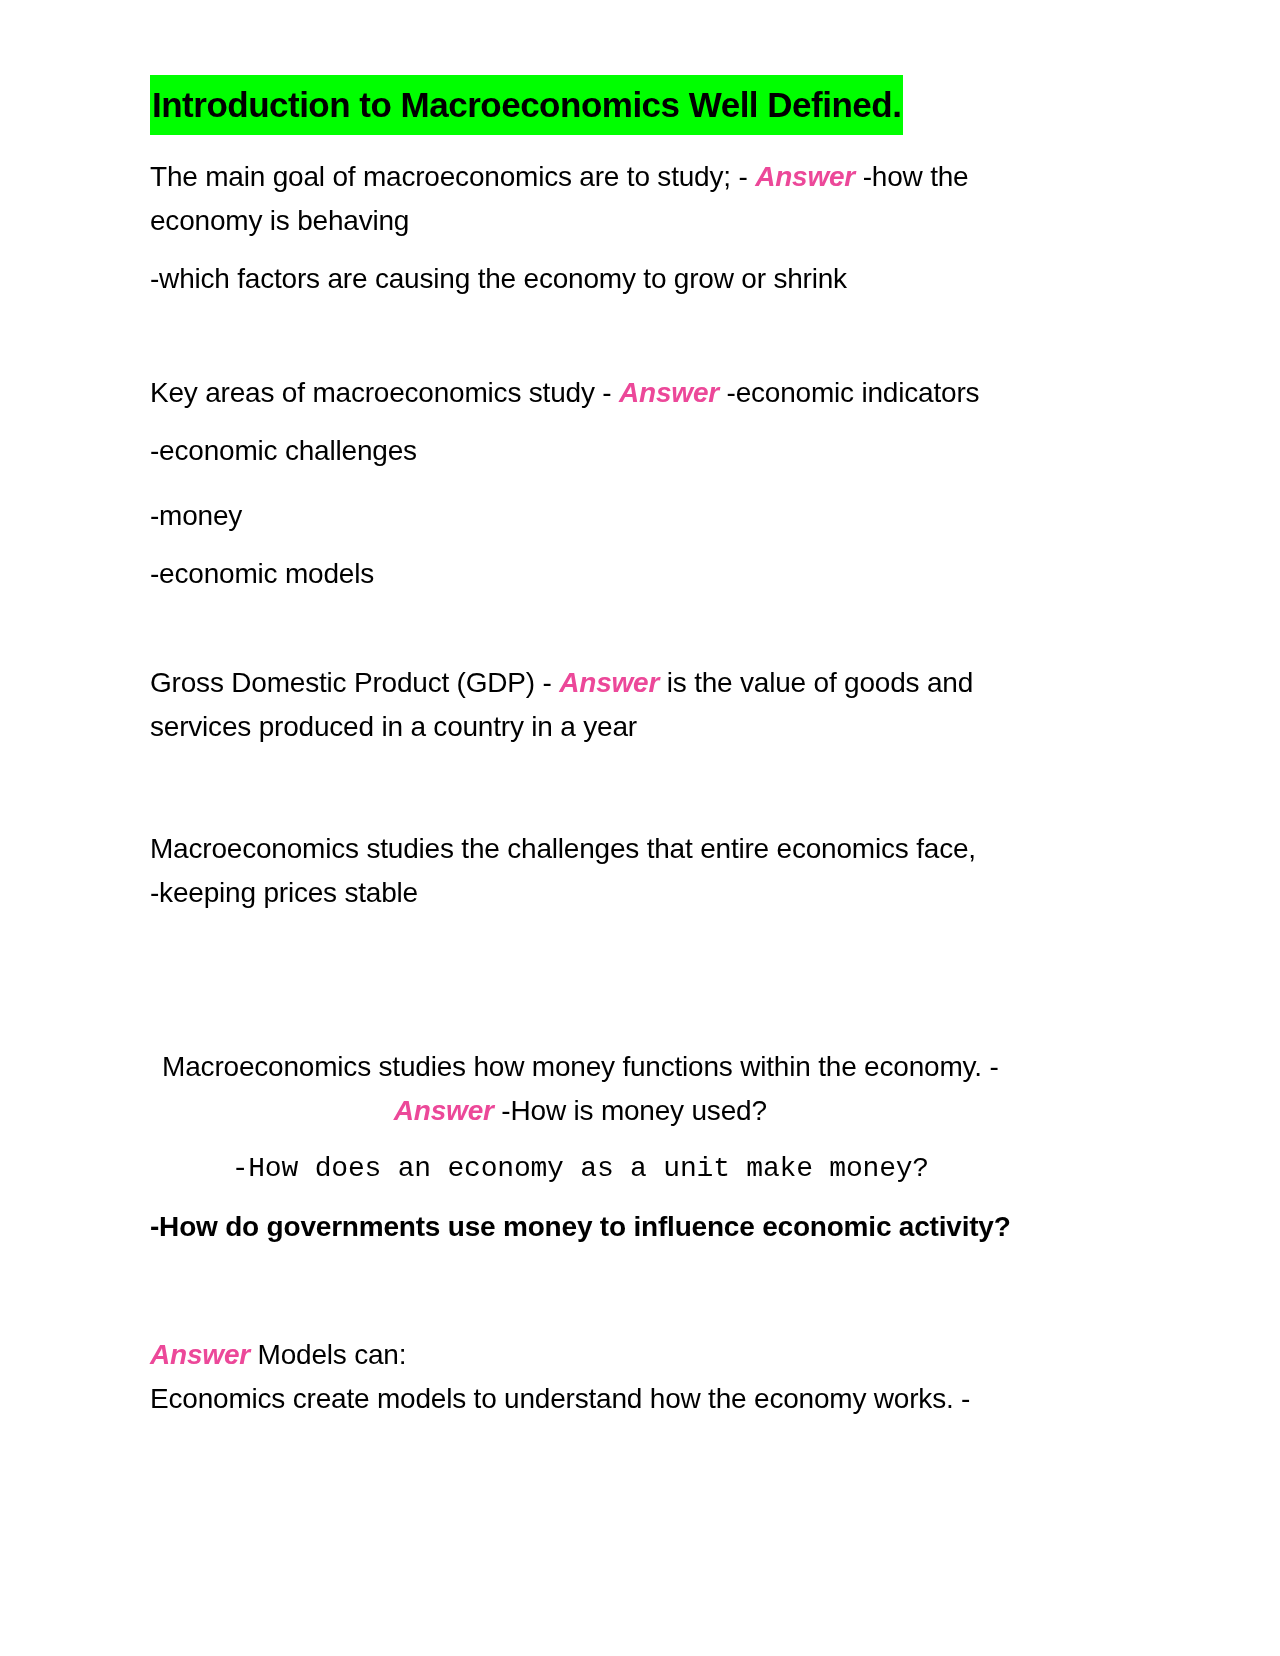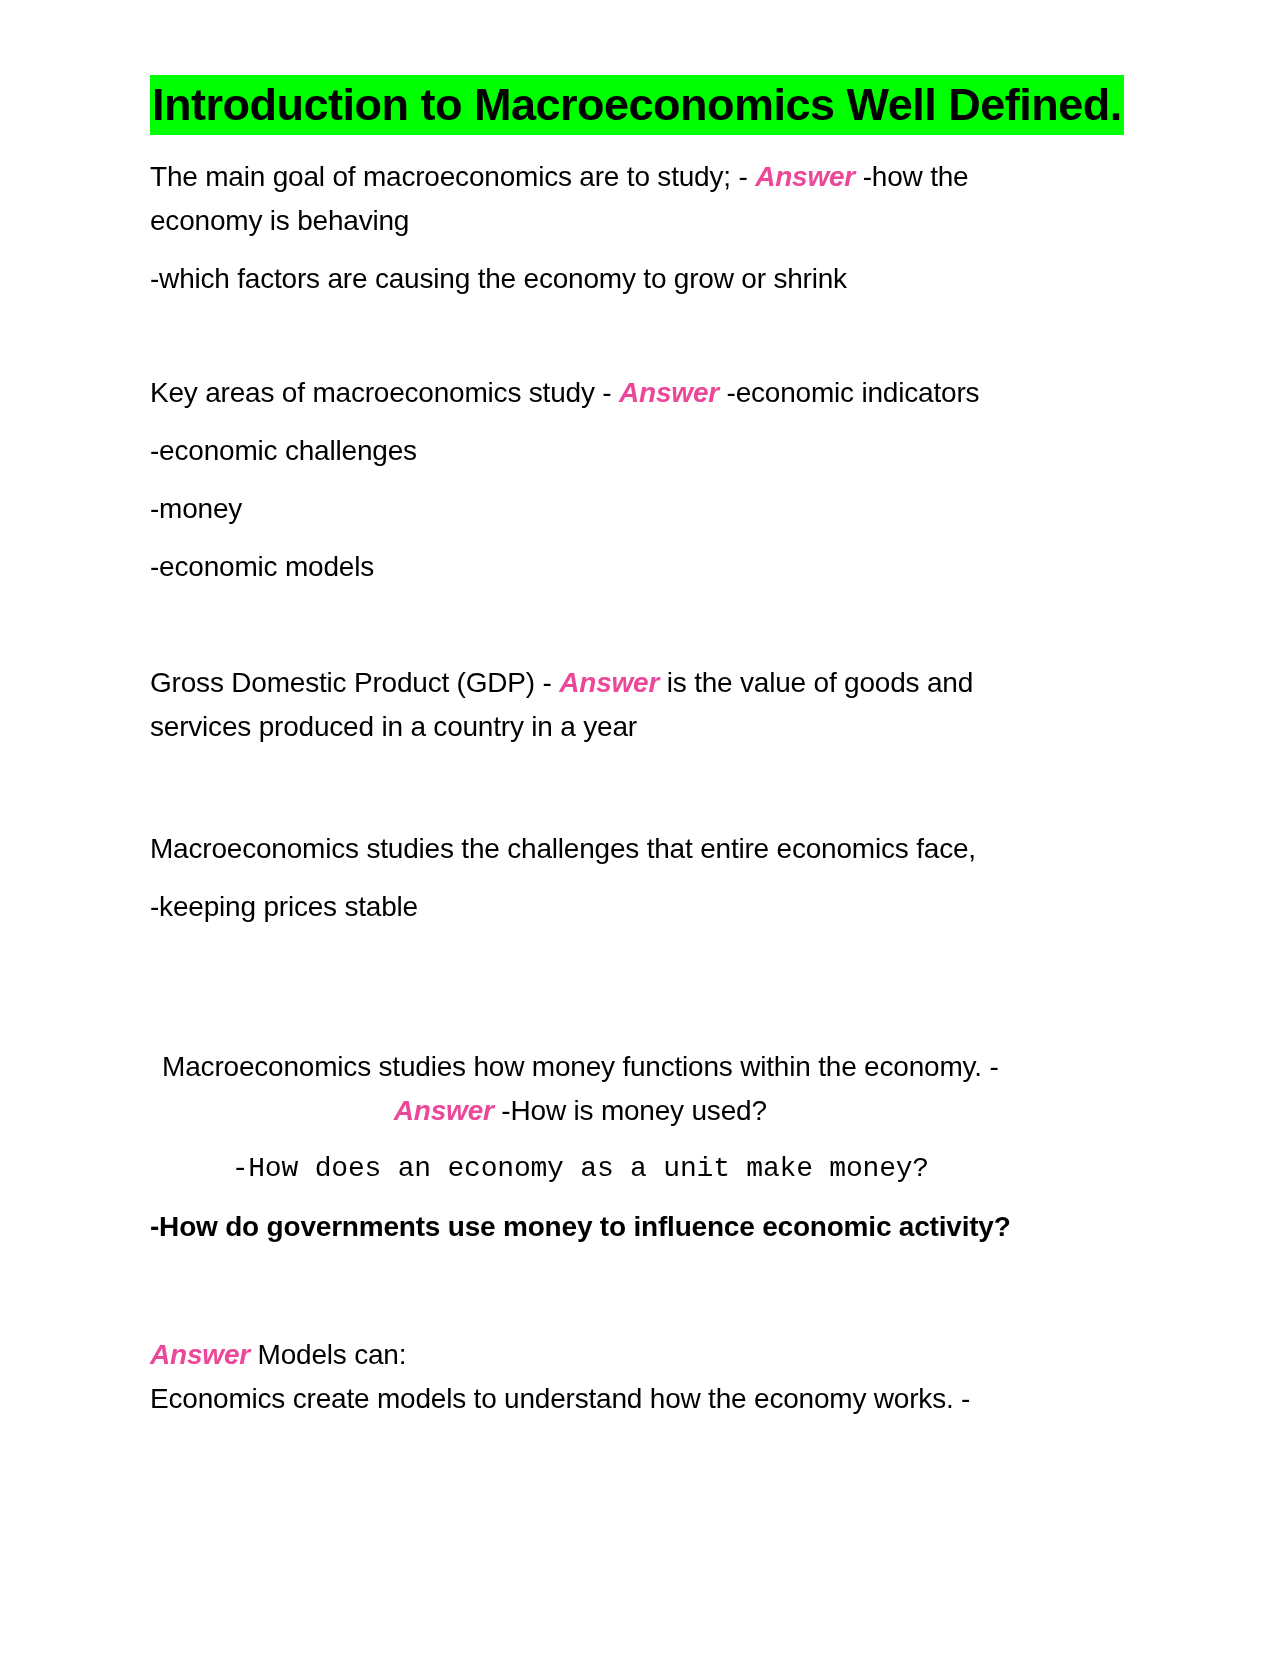--- a/index.html
+++ b/index.html
@@ -1,20 +1,20 @@
 <!DOCTYPE html>
 <html><head>
 <meta charset="utf-8">
 <style>
   html, body { margin: 0; padding: 0; background: #ffffff; }
   body { width: 1280px; height: 1656px; position: relative; overflow: hidden;
          font-family: "Liberation Sans", "DejaVu Sans", sans-serif; color: #000; }
   .page { position: absolute; left: 150px; top: 75px; width: 980px; }
   .title { display: inline-block; background: #00ff00; font-weight: bold;
-           font-size: 45px; line-height: 60px; padding: 0 2px; margin: 0;
+           font-size: 35px; line-height: 60px; padding: 0 2px; margin: 0;
            letter-spacing: -0.5px; }
   p { margin: 0; font-size: 28px; line-height: 44px; letter-spacing: -0.2px; }
   .ans { color: #ec4899; font-weight: bold; font-style: italic; }
 </style>
 </head>
 <body>
 
 <div class="page">
   <div class="title">Introduction to Macroeconomics Well Defined.</div>
 
@@ -22,34 +22,34 @@
   <div style="position:absolute; top:80px;">
     <p><span>The main goal of macroeconomics are to study; - </span><span class="ans">Answer</span><span> -how the</span></p>
     <p>economy is behaving</p>
     <p style="margin-top:14px;">-which factors are causing the economy to grow or shrink</p>
   </div>
 
   
   <div style="position:absolute; top:296px;">
     <p><span>Key areas of macroeconomics study - </span><span class="ans">Answer</span><span> -economic indicators</span></p>
     <p style="margin-top:14px;">-economic challenges</p>
-    <p style="margin-top:14px;">-money</p>
+    <p style="margin-top:21px;">-money</p>
     <p style="margin-top:14px;">-economic models</p>
   </div>
 
   
   <div style="position:absolute; top:586px;">
     <p><span>Gross Domestic Product (GDP) - </span><span class="ans">Answer</span><span> is the value of goods and</span></p>
     <p>services produced in a country in a year</p>
   </div>
 
   
   <div style="position:absolute; top:752px;">
     <p>Macroeconomics studies the challenges that entire economics face,</p>
-    <p style="margin-top:14px;">-keeping prices stable</p>
+    <p style="">-keeping prices stable</p>
   </div>
 
   
   <div style="position:absolute; top:970px;text-align:center;">
     <p>Macroeconomics studies how money functions within the economy. -</p>
     <p><span class="ans">Answer</span><span> -How is money used?</span></p>
     <p style="margin-top:14px;font-family:Liberation Mono, monospace;">-How does an economy as a unit make money?</p>
     <p style="margin-top:14px;font-weight:bold;">-How do governments use money to influence economic activity?</p>
   </div>
 

